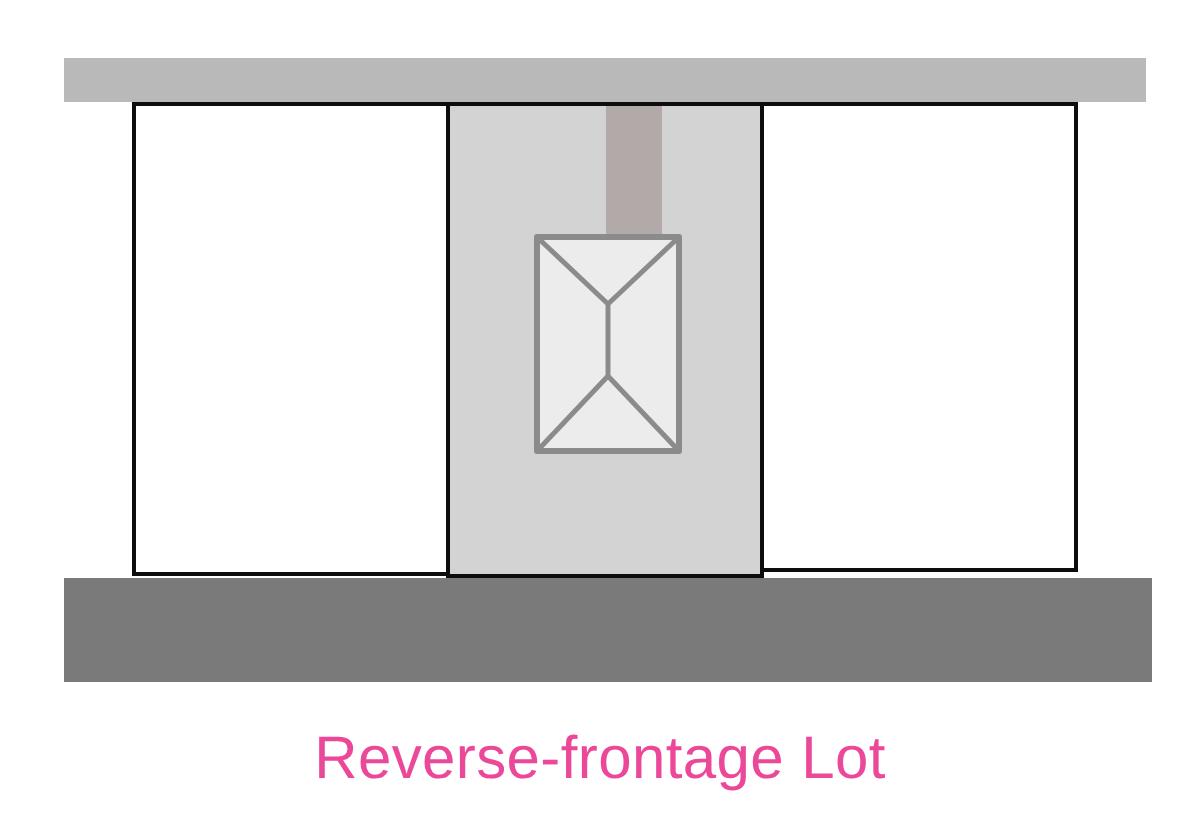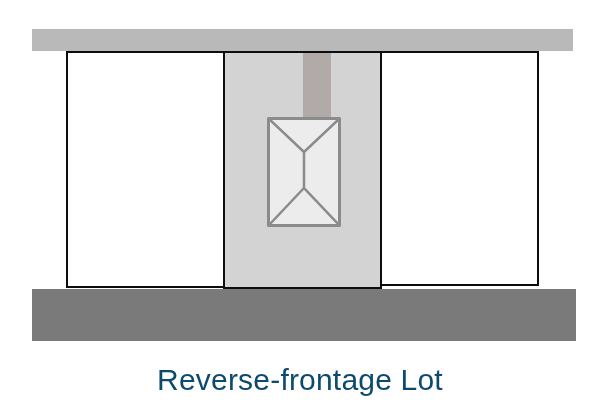--- a/index.html
+++ b/index.html
@@ -65,15 +65,15 @@
 
   <svg class="abs house" viewBox="0 0 74 110" xmlns="http://www.w3.org/2000/svg">
     <g stroke-linejoin="round" stroke-linecap="square" stroke="#8b8b8b">
       <rect x="1.5" y="1.5" width="71" height="107" stroke-width="3" fill="#edecec"></rect>
       <path d="M2 2 L37 35 M72 2 L37 35 M37 35 L37 71 M2 108 L37 71 M72 108 L37 71" fill="none" stroke-width="2.5"></path>
     </g>
   </svg>
 
   <div class="abs road-bottom" style="background: rgb(122, 122, 122);"></div>
 
-  <div class="abs caption" style="color: #0c4a6e;">Reverse-frontage Lot</div>
+  <div class="abs caption" style="color: #ec4899;">Reverse-frontage Lot</div>
 
 </div>
 
 </body></html>

